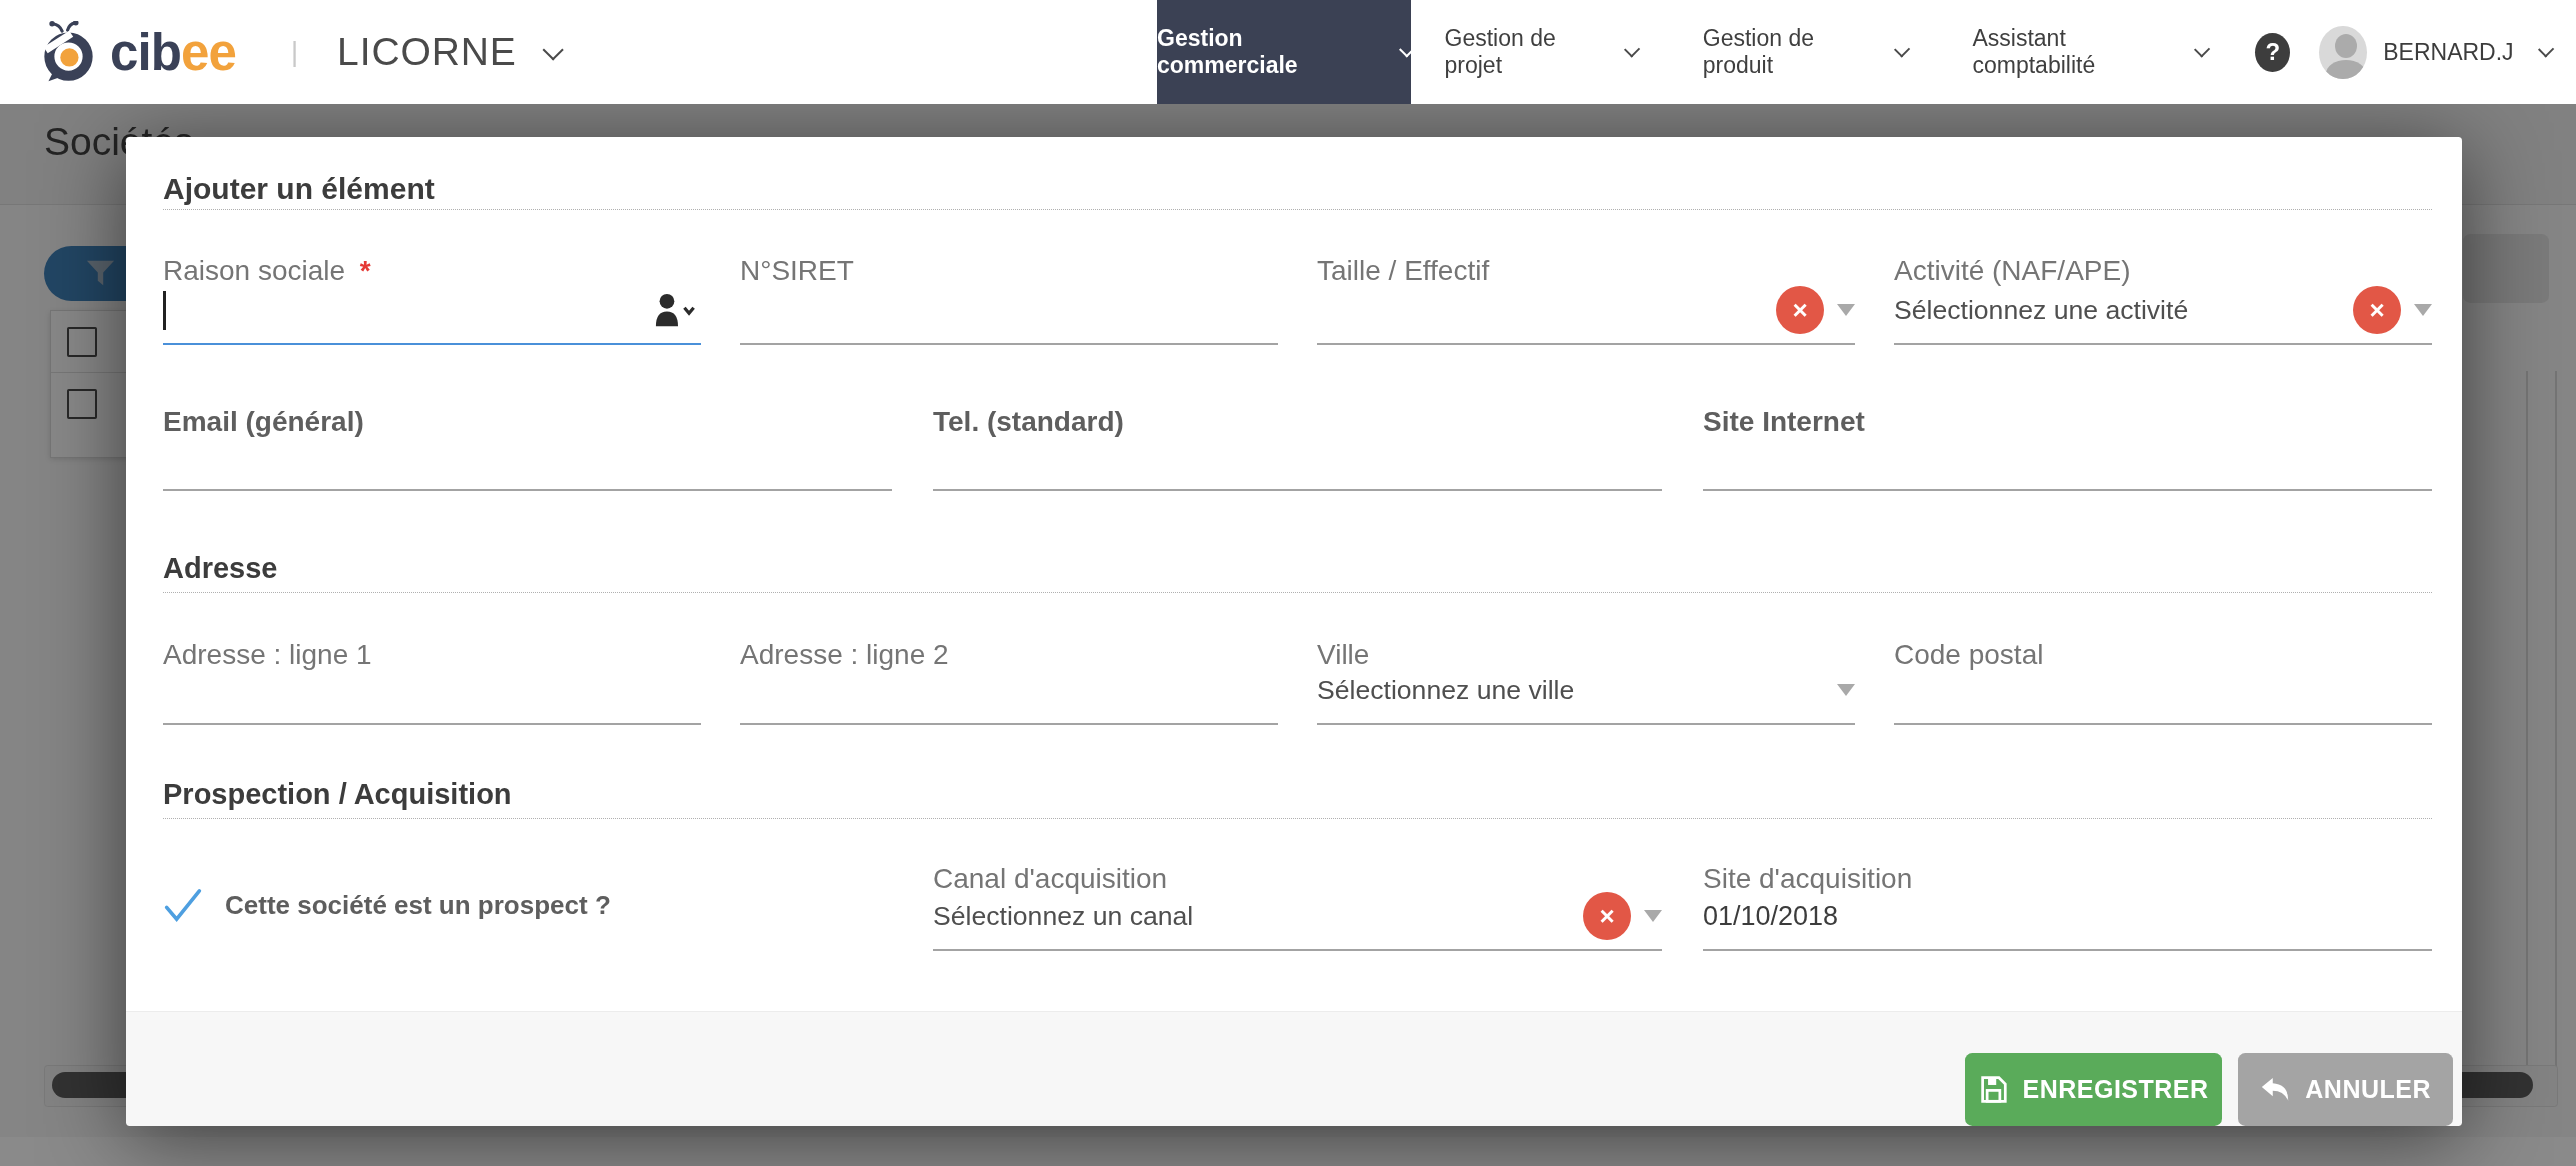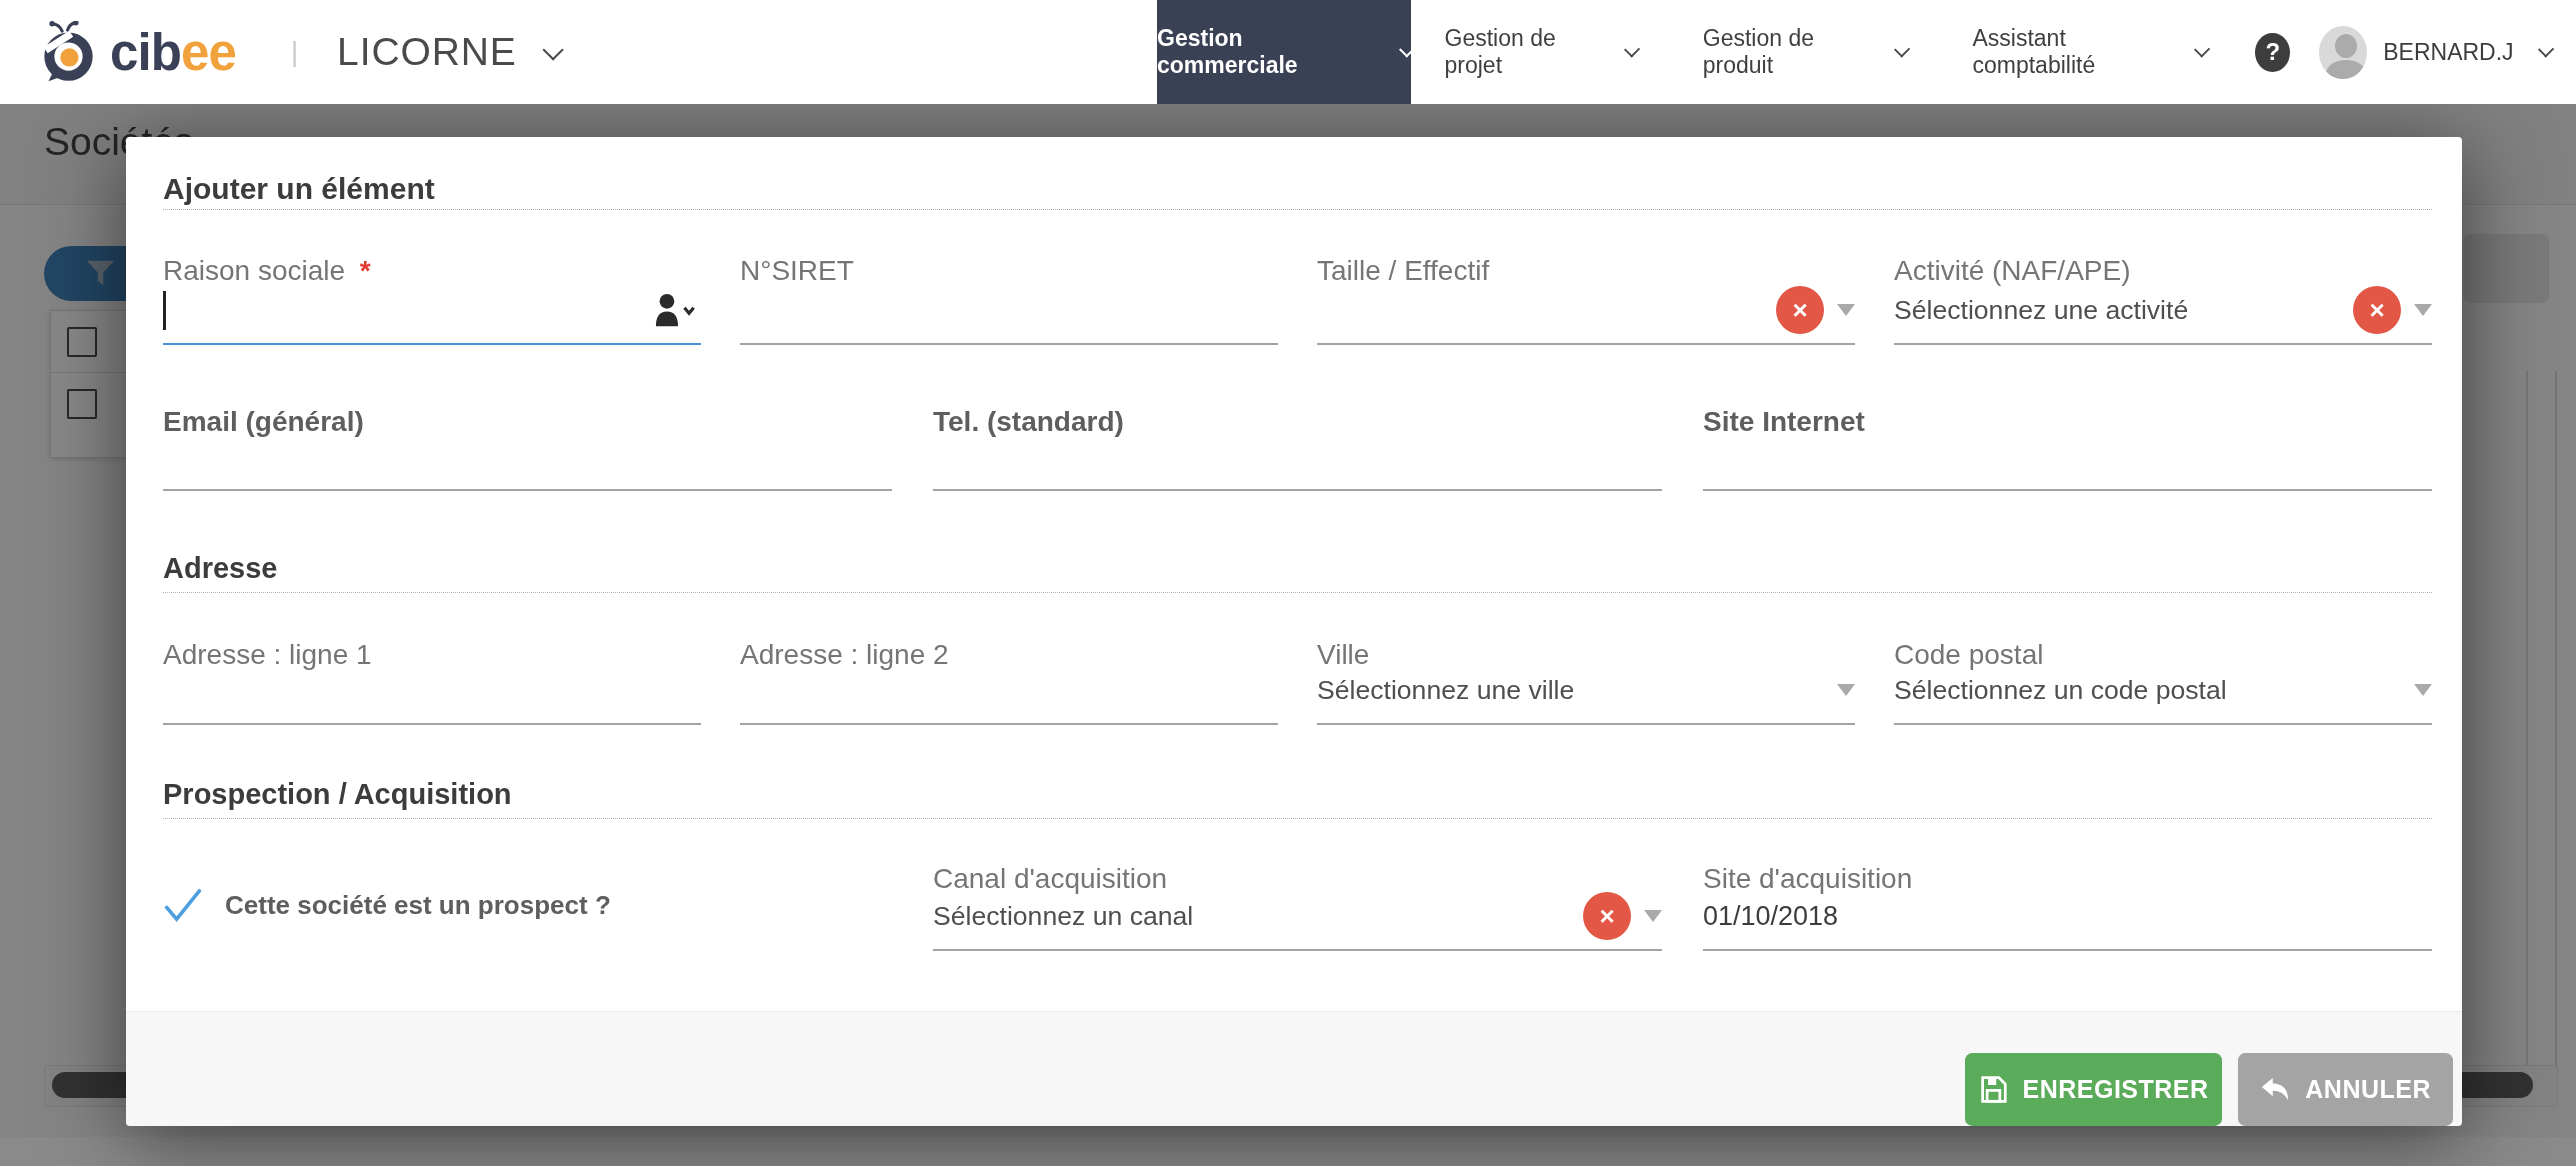--- a/index.html
+++ b/index.html
@@ -240,24 +240,20 @@
       </div>
       <div class="cell">
         <span class="flabel">Ville</span>
         <div class="control">
           <span class="ph">Sélectionnez une ville</span>
           <span class="tri pushright"></span>
         </div>
       </div>
       <div class="cell">
         <span class="flabel">Code postal</span>
-        <div class="control">
-          <span class="ph">Sélectionnez un code postal</span>
-          <span class="tri pushright"></span>
-        </div>
       </div>
     </div>
 
     <div class="sec prospection">
       <div class="sec-title">Prospection / Acquisition</div>
     </div>
 
     <div class="frow r4 cols3">
       <div class="cell noline">
         <div class="checkline">

